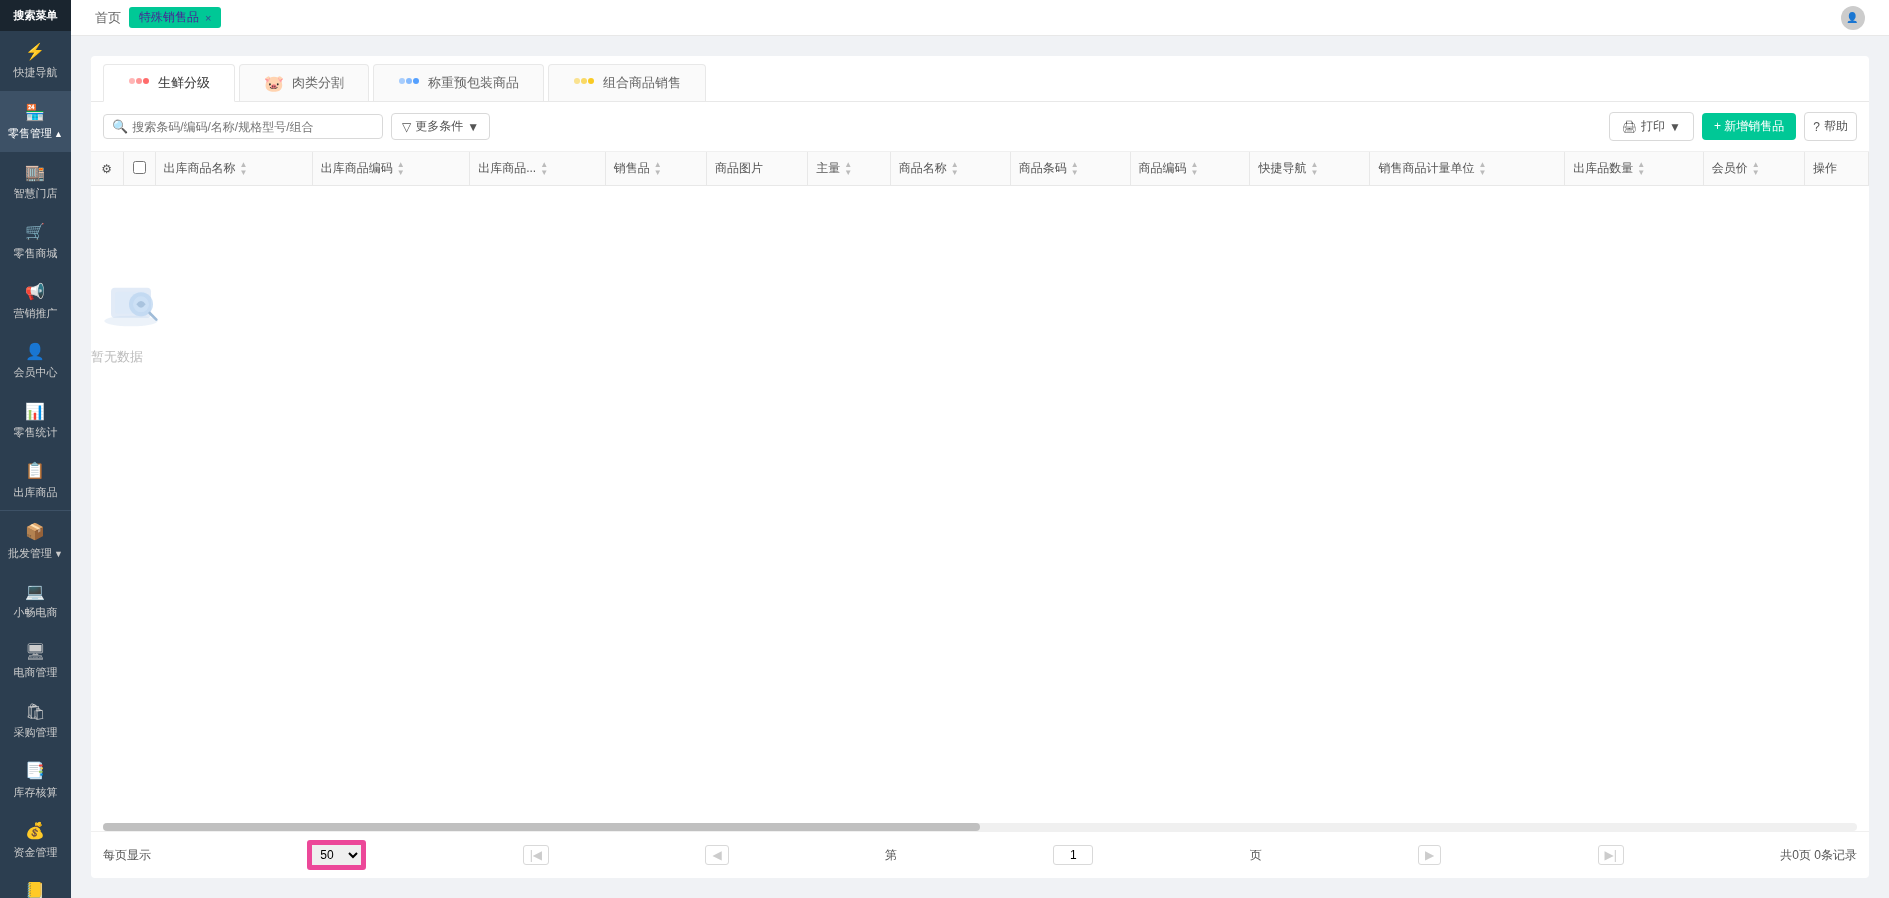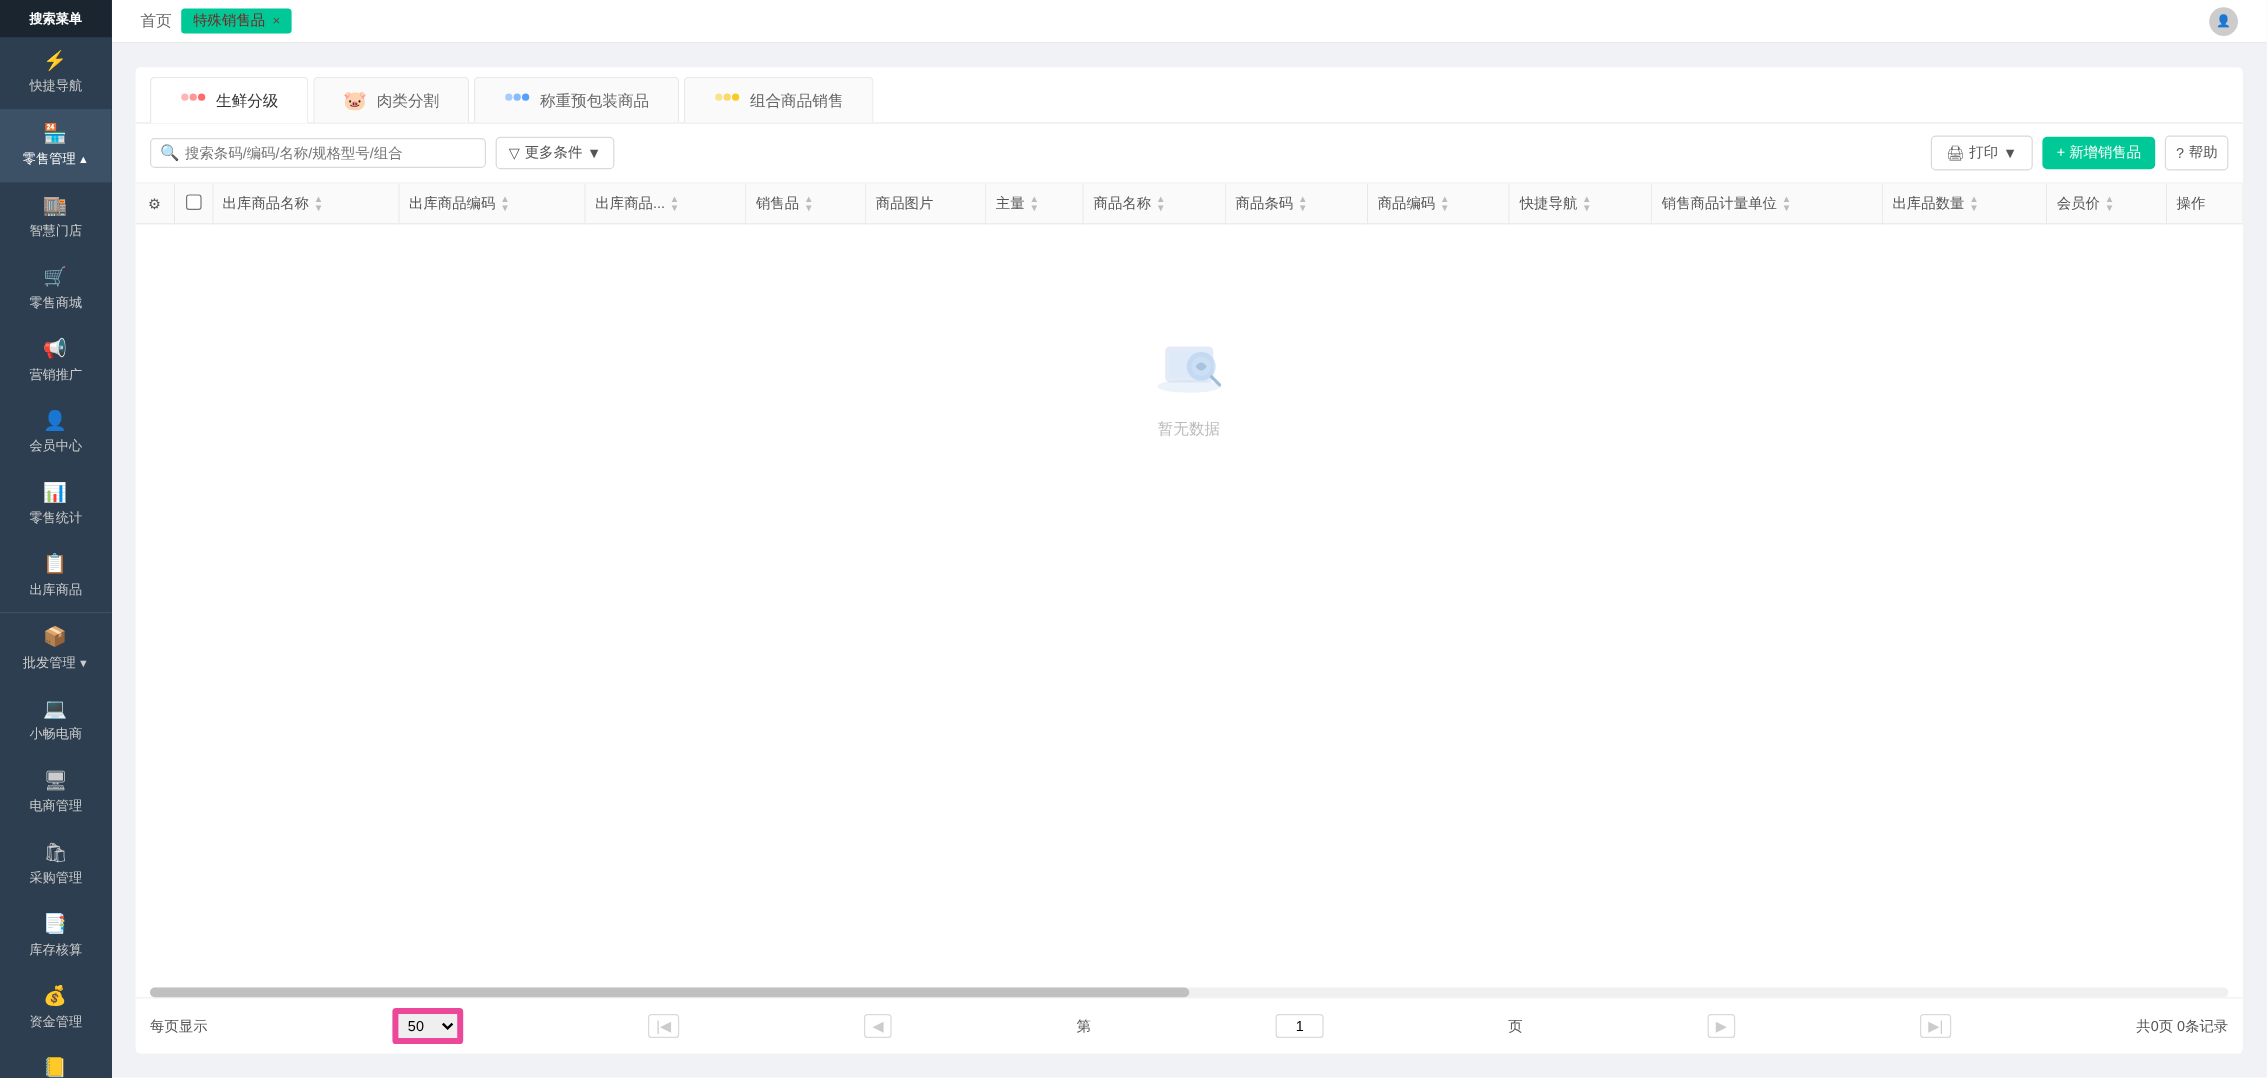--- a/index.html
+++ b/index.html
@@ -1,20 +1,20 @@
 <!DOCTYPE html>
 <html><head>
   <meta charset="utf-8">
   <style>
     * { box-sizing: border-box; margin: 0; padding: 0; font-family: 'Microsoft YaHei', Arial, sans-serif; }
     body { display: flex; height: 898px; overflow: hidden; background: #f0f2f5; font-size: 13px; }
 
     
     .sidebar {
-      width: 93px;
+      width: 71px;
       background: #2c3e50;
       color: #ccc;
       display: flex;
       flex-direction: column;
       flex-shrink: 0;
       overflow-y: auto;
       height: 100%;
     }
     .sidebar-logo {
       background: #1a252f;
@@ -70,21 +70,21 @@
       height: 36px;
       flex-shrink: 0;
     }
     .topbar-home {
       color: #666;
       margin-right: 8px;
       font-size: 13px;
     }
     .topbar-tag {
       background: #00c896;
-      color: #7f1d1d;
+      color: #4c1d95;
       border-radius: 3px;
       padding: 2px 10px;
       font-size: 12px;
       display: flex;
       align-items: center;
       gap: 6px;
     }
     .topbar-tag .close-x {
       cursor: pointer;
       font-size: 11px;
@@ -279,21 +279,20 @@
       align-items: center;
       gap: 2px;
     }
     .th-settings { width: 32px; text-align: center; }
     .th-check { width: 32px; text-align: center; }
 
     
     .empty-state {
       display: flex;
       flex-direction: column;
-      align-items: center;
       justify-content: center;
       padding: 80px 0;
       color: #bbb;
     }
     .empty-icon-svg {
       width: 80px;
       height: 70px;
       margin-bottom: 12px;
     }
     .empty-text { font-size: 13px; color: #bbb; }

